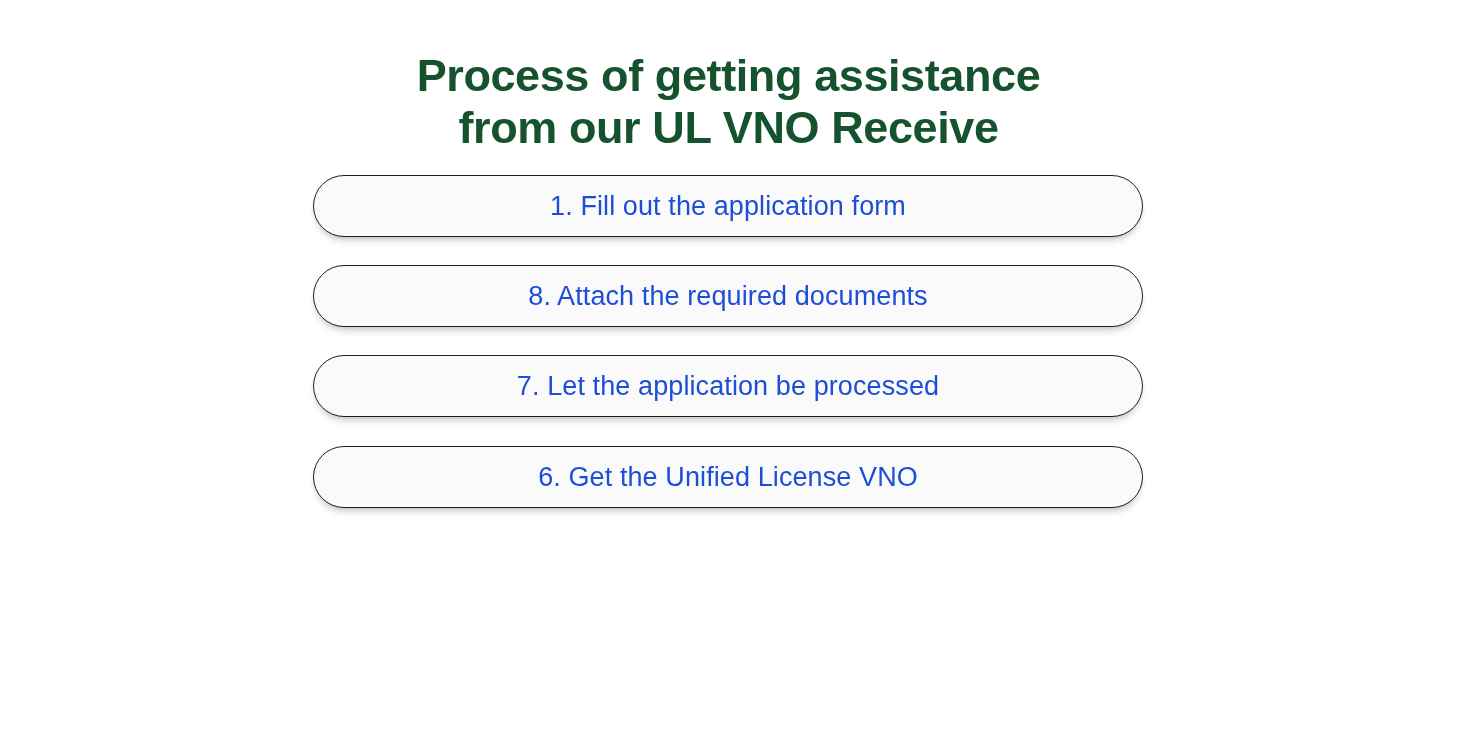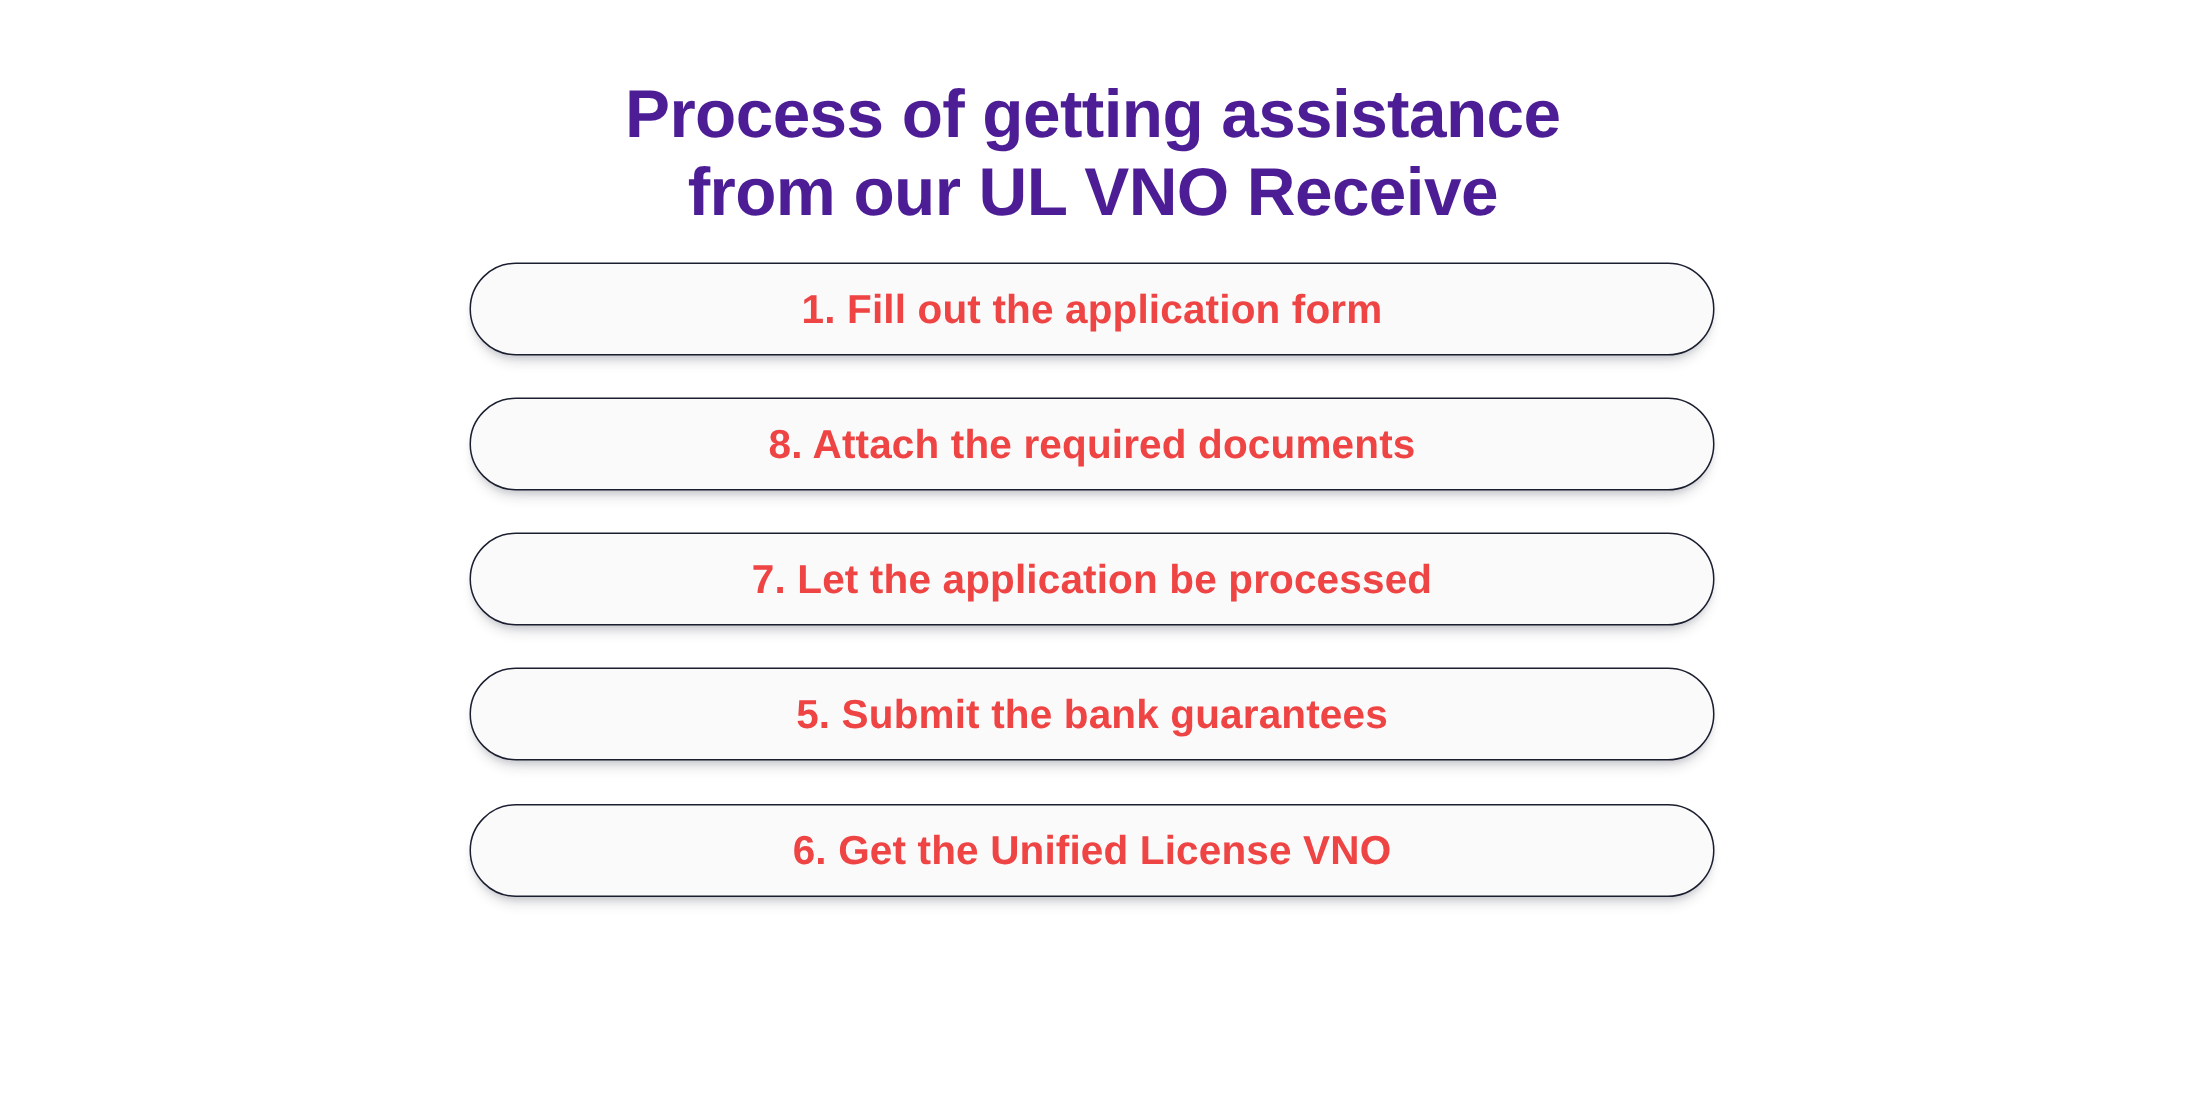--- a/index.html
+++ b/index.html
@@ -23,21 +23,21 @@
     box-sizing: border-box;
   }
 
   
   .heading {
     position: absolute;
     left: 0;
     top: 50px;
     width: 1457px;
     text-align: center;
-    color: #4c1d95;
+    color: #14532d;
     font-family: "Liberation Sans", sans-serif;
     font-size: 45px;
     font-weight: bold;
     line-height: 52px;
     letter-spacing: -0.4px;
   }
   .heading .title-line {
     display: block;
     white-space: nowrap;
   }
@@ -64,24 +64,24 @@
     justify-content: center;
     box-shadow: 0 7px 9px -4px rgba(26, 30, 48, 0.20),
                 0 3px 5px -2px rgba(26, 30, 48, 0.13);
   }
   .step-pill:last-child {
     margin-bottom: 0;
     margin-top: 29px;
   }
 
   .step-label {
-    color: #ef4444;
+    color: #1d4ed8;
     font-family: "Liberation Sans", sans-serif;
     font-size: 27px;
-    font-weight: bold;
+    font-weight: normal;
     line-height: 30px;
     letter-spacing: 0.1px;
     white-space: nowrap;
     text-align: center;
   }
 </style>
 </head>
 <body>
 
 <div class="infographic">
@@ -99,23 +99,20 @@
 
     <div class="step-pill">
       <span class="step-label">8. Attach the required documents</span>
     </div>
 
     <div class="step-pill">
       <span class="step-label">7. Let the application be processed</span>
     </div>
 
 
-    <div class="step-pill">
-      <span class="step-label">5. Submit the bank guarantees</span>
-    </div>
 
     <div class="step-pill">
       <span class="step-label">6. Get the Unified License VNO</span>
     </div>
 
   </div>
 
 </div>
 
 </body></html>

